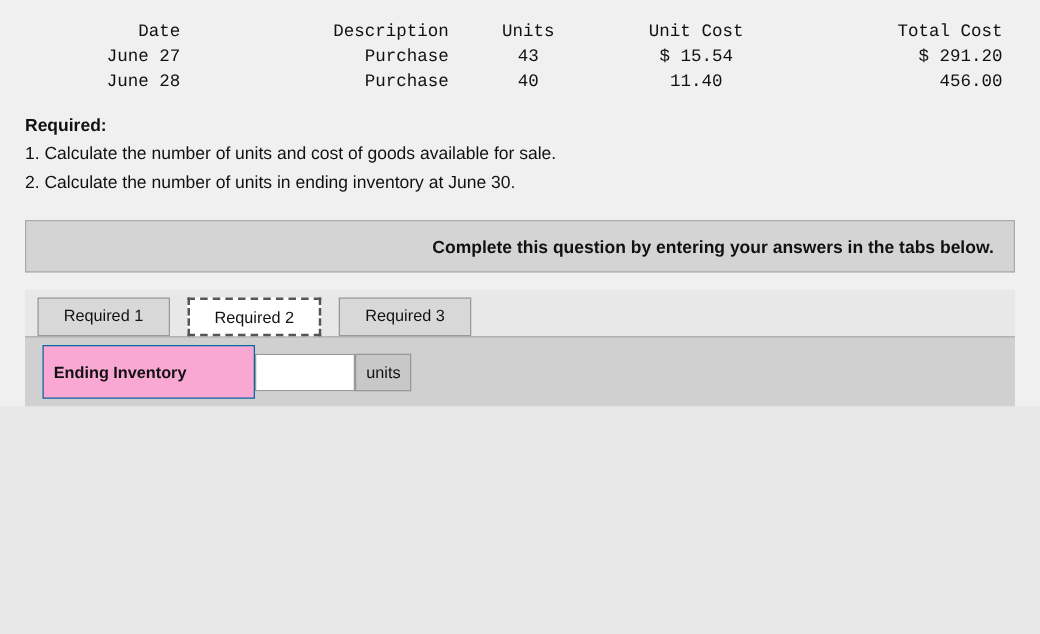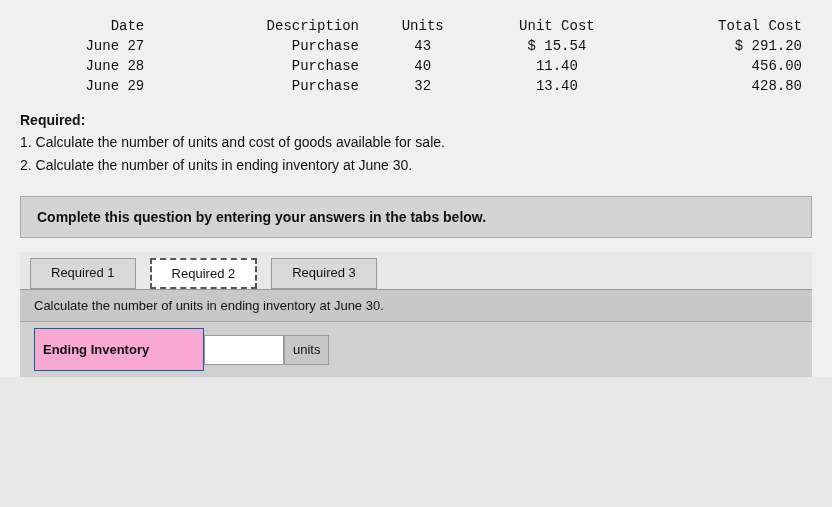--- a/index.html
+++ b/index.html
@@ -63,21 +63,21 @@
 
     
     .complete-box {
       background: #d4d4d4;
       border: 1px solid #aaa;
       padding: 12px 16px;
       margin-bottom: 14px;
       font-family: Arial, sans-serif;
       font-size: 14px;
       font-weight: bold;
-      text-align: left;
+      text-align: right;
     }
 
     .tabs-row {
       display: flex;
       gap: 12px;
       margin-bottom: 0;
       padding: 6px 10px 0 10px;
       background: #e8e8e8;
     }
 
@@ -178,27 +178,20 @@
       <td class="col-unit-cost">$ 15.54</td>
       <td class="col-total-cost">$ 291.20</td>
     </tr>
           <tr>
       <td class="col-date">June 28</td>
       <td class="col-desc">Purchase</td>
       <td class="col-units">40</td>
       <td class="col-unit-cost">11.40</td>
       <td class="col-total-cost">456.00</td>
     </tr>
-          <tr>
-      <td class="col-date">June 29</td>
-      <td class="col-desc">Purchase</td>
-      <td class="col-units">32</td>
-      <td class="col-unit-cost">13.40</td>
-      <td class="col-total-cost">428.80</td>
-    </tr>
         </tbody>
     </table>
   </div>
 
   <div class="required-section">
     <div class="required-title">Required:</div>
     <div id="required-items">
         <div class="required-item">1. Calculate the number of units and cost of goods available for sale.</div>
         <div class="required-item">2. Calculate the number of units in ending inventory at June 30.</div>
       </div>
@@ -206,21 +199,20 @@
 
   <div class="complete-box">Complete this question by entering your answers in the tabs below.</div>
 
   <div class="tabs-and-content">
     <div class="tabs-row" id="tabs-row">
         <div class="tab">Required 1</div>
         <div class="tab active">Required 2</div>
         <div class="tab">Required 3</div>
       </div>
 
-    <div class="tab-content-bar">Calculate the number of units in ending inventory at June 30.</div>
 
     <div class="answer-row">
       <div class="answer-label">Ending Inventory</div>
       <input class="answer-input" type="text" value="" style="">
       <div class="answer-unit">units</div>
     </div>
   </div>
 </div>
 
 </body></html>

